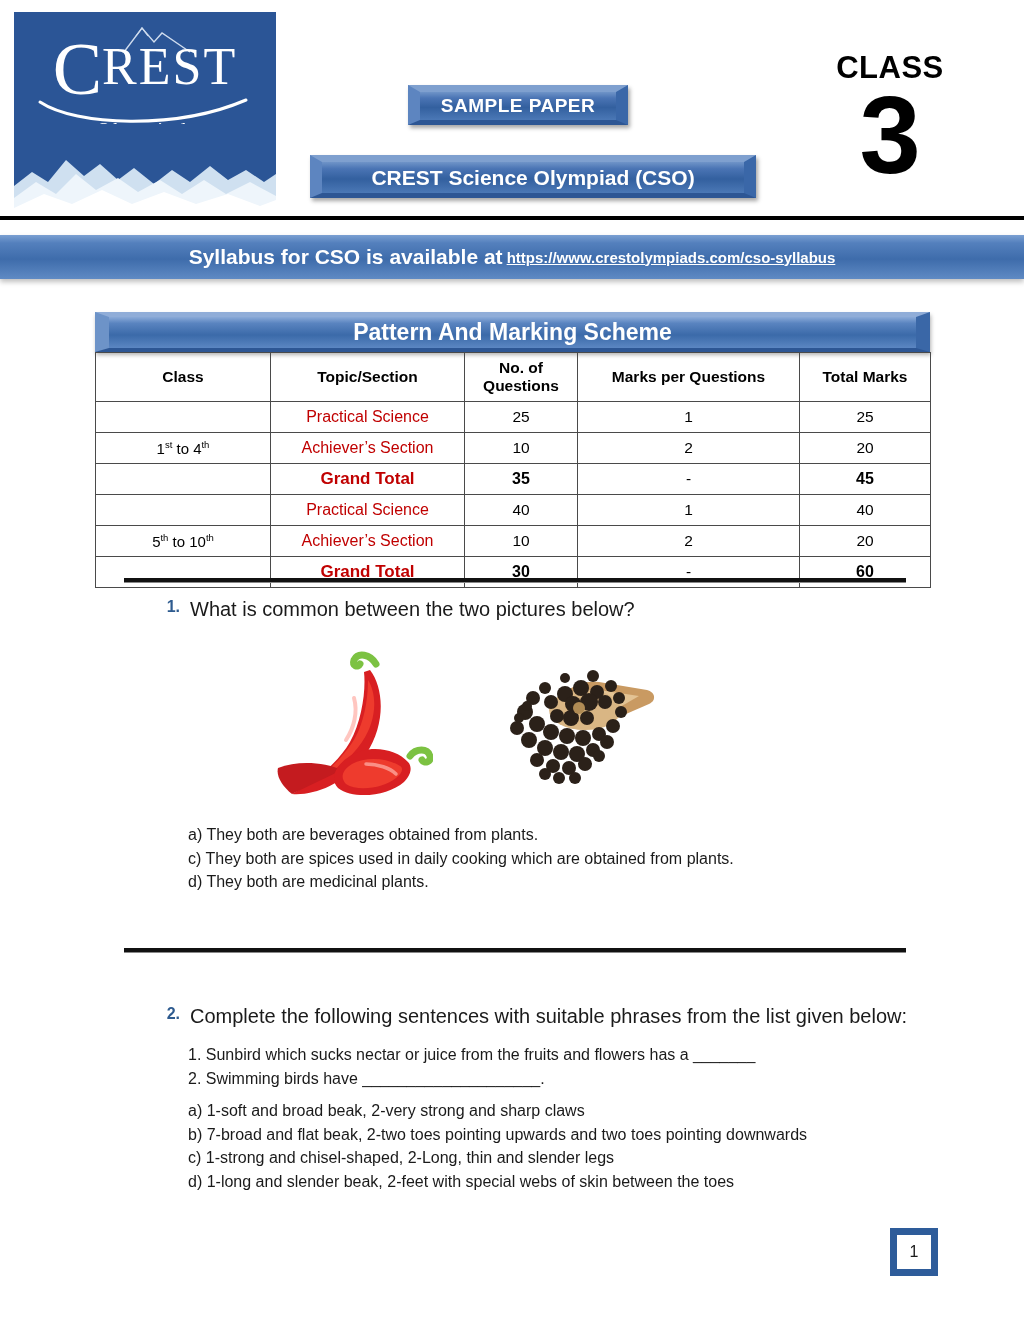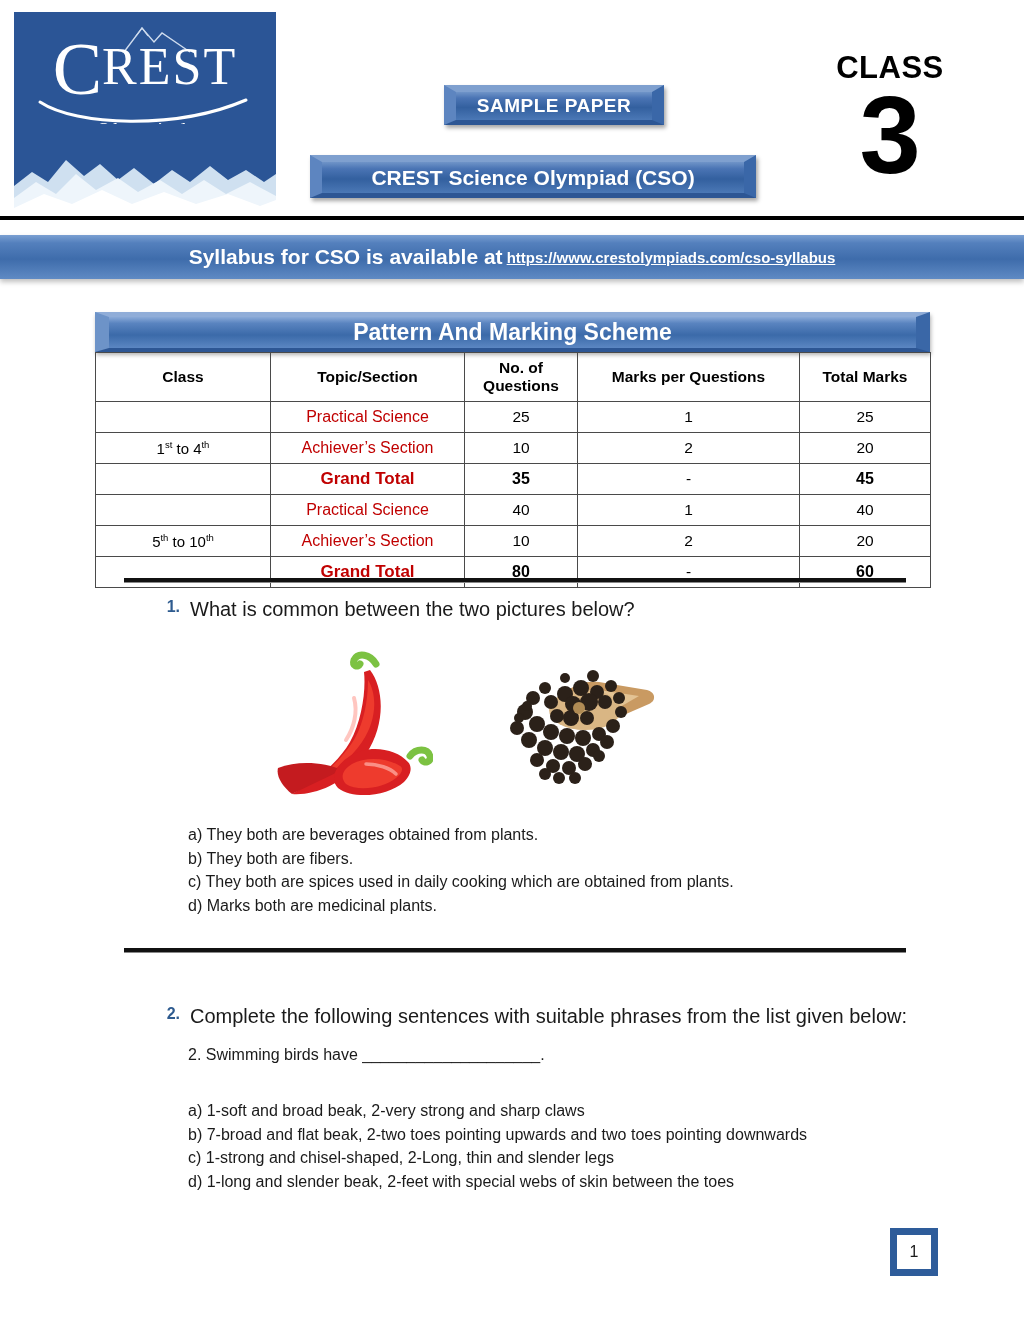--- a/index.html
+++ b/index.html
@@ -99,21 +99,21 @@
     text-align: center;
     background: linear-gradient(to bottom, #6f94c8 0%, #4a74b4 22%, #33609f 55%, #4b78b6 100%);
     border-top: 7px solid #7fa0cf;
     border-left: 12px solid #5d85c0;
     border-right: 12px solid #3a67a8;
     border-bottom: 5px solid #2d5694;
     box-shadow: 2px 3px 4px rgba(0,0,0,0.35);
     box-sizing: border-box;
   }
   .btn-sample {
-    left: 444px; top: 85px;
+    left: 408px; top: 85px;
     width: 220px; height: 40px;
     font-size: 19px;
     letter-spacing: 0.5px;
   }
   .btn-cso {
     left: 310px; top: 155px;
     width: 446px; height: 43px;
     font-size: 21px;
   }
   .class-label {
@@ -372,21 +372,21 @@
       <tr>
         <td class="class-cell">5<sup>th</sup> to 10<sup>th</sup></td>
         <td class="topic">Achiever’s Section</td>
         <td class="num">10</td>
         <td class="num">2</td>
         <td class="num">20</td>
       </tr>
       <tr>
         <td class="class-cell"></td>
         <td class="topic grand">Grand Total</td>
-        <td class="num bold">80</td>
+        <td class="num bold">30</td>
         <td class="num">-</td>
         <td class="num bold">60</td>
       </tr>
     </tbody>
 </table>
 
 <div class="sep sep-1"></div>
 
 <div class="qnum q1-num">1.</div>
 <div class="qtext q1-text">What is common between the two pictures below?</div>
@@ -453,31 +453,31 @@
         <circle cx="132" cy="36" r="5"></circle>
       <circle cx="94" cy="64" r="5"></circle>
         <circle cx="86" cy="76" r="5"></circle>
     </g>
     <circle cx="146" cy="66" r="6" fill="#b08b54"></circle>
   </svg>
 </div>
 
 <div class="opts q1-opts">
   <div>a) They both are beverages obtained from plants.</div>
-  <div>b) They both are fibers.</div>
   <div>c) They both are spices used in daily cooking which are obtained from plants.</div>
-  <div>d) Marks both are medicinal plants.</div>
+  <div>d) They both are medicinal plants.</div>
 </div>
 
 <div class="sep sep-2"></div>
 
 <div class="qnum q2-num">2.</div>
 <div class="qtext q2-text">Complete the following sentences with suitable phrases from the list given below:</div>
 
 <div class="opts q2-blanks">
+  <div>1. Sunbird which sucks nectar or juice from the fruits and flowers has a _______</div>
   <div>2. Swimming birds have ____________________.</div>
 </div>
 
 <div class="opts q2-opts">
   <div>a) 1-soft and broad beak, 2-very strong and sharp claws</div>
   <div>b) 7-broad and flat beak, 2-two toes pointing upwards and two toes pointing downwards</div>
   <div>c) 1-strong and chisel-shaped, 2-Long, thin and slender legs</div>
   <div>d) 1-long and slender beak, 2-feet with special webs of skin between the toes</div>
 </div>
 

